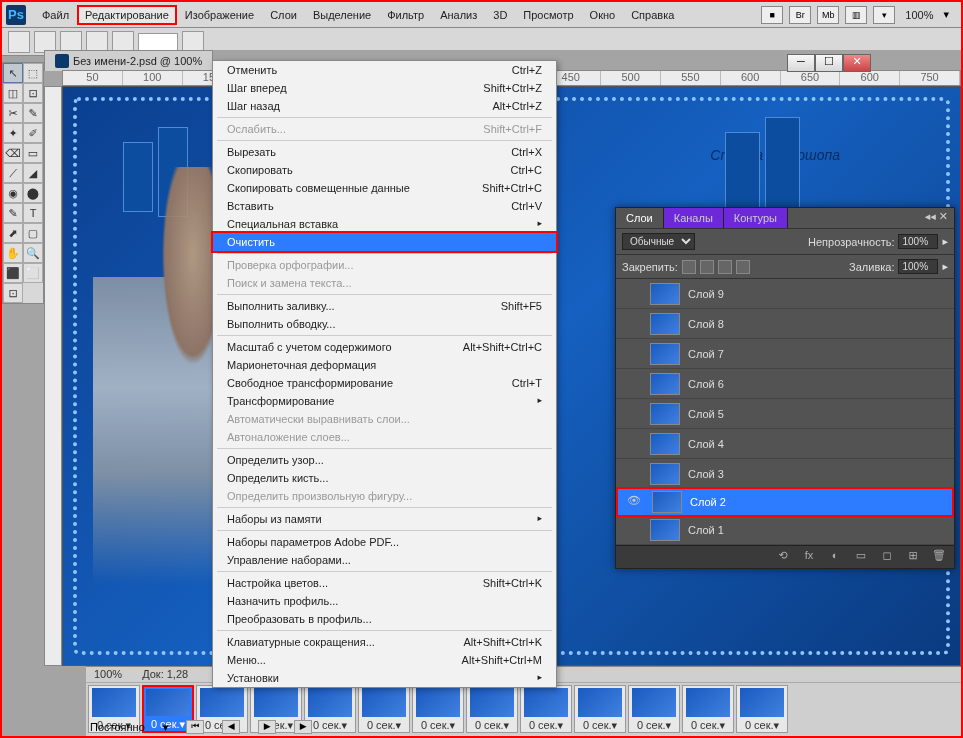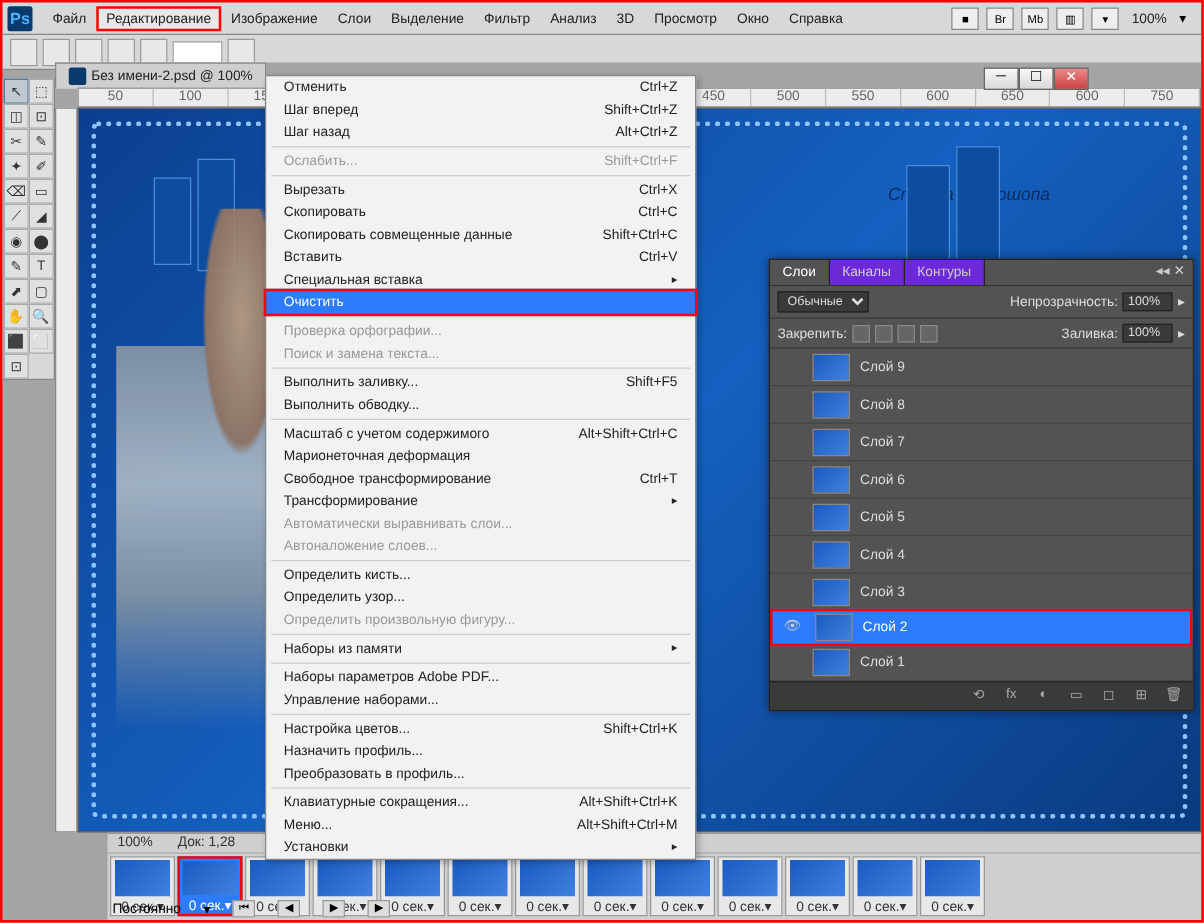--- a/index.html
+++ b/index.html
@@ -337,25 +337,25 @@
     <div class="mi disabled">
       <span>Автоматически выравнивать слои...</span>
       <span></span>
     </div>
     <div class="mi disabled">
       <span>Автоналожение слоев...</span>
       <span></span>
     </div>
     <div class="sep"></div>
     <div class="mi">
+      <span>Определить узор...</span>
+      <span></span>
+    </div>
+    <div class="mi">
       <span>Определить кисть...</span>
-      <span></span>
-    </div>
-    <div class="mi">
-      <span>Определить узор...</span>
       <span></span>
     </div>
     <div class="mi disabled">
       <span>Определить произвольную фигуру...</span>
       <span></span>
     </div>
     <div class="sep"></div>
     <div class="mi arrow">
       <span>Наборы из памяти</span>
       <span></span>

